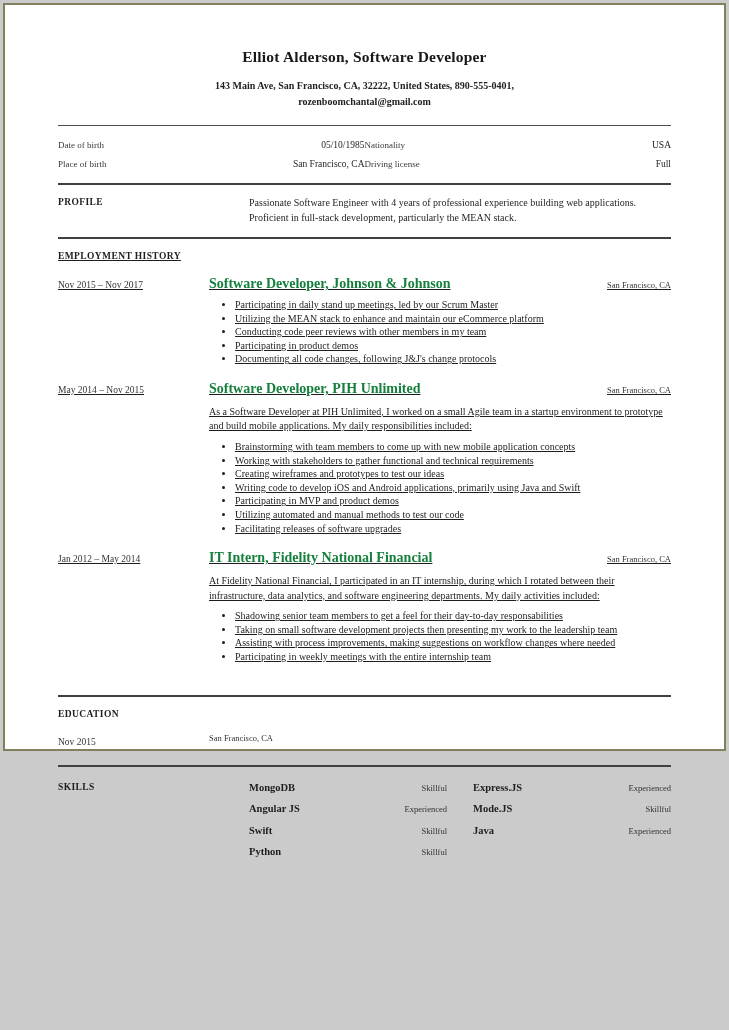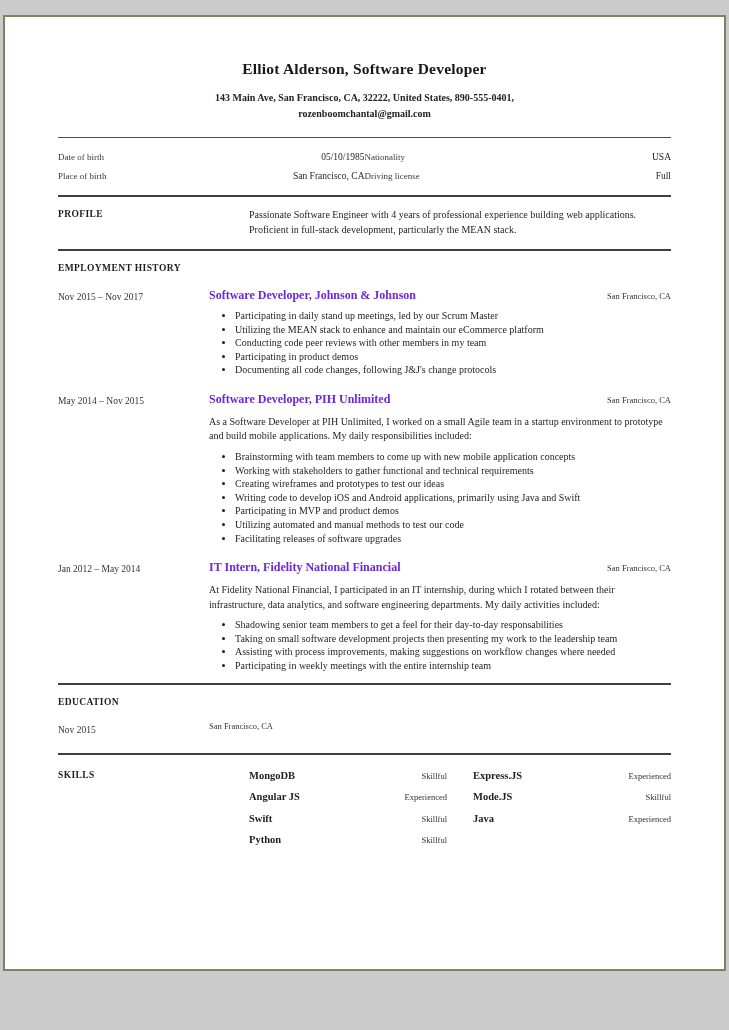--- a/index.html
+++ b/index.html
@@ -6,24 +6,23 @@
   html, body {
     width: 729px; height: 1030px;
     background: #cbcbcb;
     font-family: "Liberation Serif", "DejaVu Serif", serif;
     color: #1e1e1e;
     overflow: hidden;
   }
   .page {
     position: absolute;
     left: 3px; top: 3px;
-    width: 723px; height: 956px;
+    width: 723px; height: 748px;
     background: #ffffff;
     border: 2px solid #82815e;
-    margin-top: 12px;
   }
   .content {
     padding: 0 53px;
   }
 
   
   .header { text-align: center; padding-top: 43px; }
   .name { font-size: 15.5px; font-weight: bold; letter-spacing: 0.2px; color: #181818; }
   .contact { font-size: 10px; font-weight: bold; color: #222; line-height: 14px; margin-top: 2px; text-align: center; }
   .contact.first { margin-top: 13px; }
@@ -68,31 +67,31 @@
     color: #1e1e1e;
     padding-top: 11px;
     padding-bottom: 12px;
   }
 
   
   .job { margin-top: 15px; }
   .job-grid { display: grid; grid-template-columns: 151px 1fr; }
   .job-dates { font-size: 9.5px; color: #333; padding-top: 4px; }
   .job-headline { display: flex; justify-content: space-between; align-items: baseline; }
-  .job-title { font-size: 12px; font-weight: bold; color: #6d28d9; text-align: center; }
+  .job-title { font-size: 14px; font-weight: bold; color: #15803d; text-align: center; }
   .job-location { font-size: 8.5px; color: #333; }
   .job-desc { font-size: 10px; line-height: 14.5px; margin-top: 8px; color: #1e1e1e; }
   .job-bullets { margin: 6px 0 0 26px; }
   .job-bullets li {
     font-size: 10px;
     line-height: 13.6px;
     color: #1e1e1e;
     list-style-type: disc;
   }
-  .employment-block { padding-bottom: 10px; }
+  .employment-block { padding-bottom: 31px; text-decoration: underline; }
 
   
   .edu-row { margin-top: 14px; padding-bottom: 18px; }
 
   
   .skills-section { padding-top: 3px; }
   .skills-grid {
     display: grid;
     grid-template-columns: 1fr 1fr;
     column-gap: 26px;

